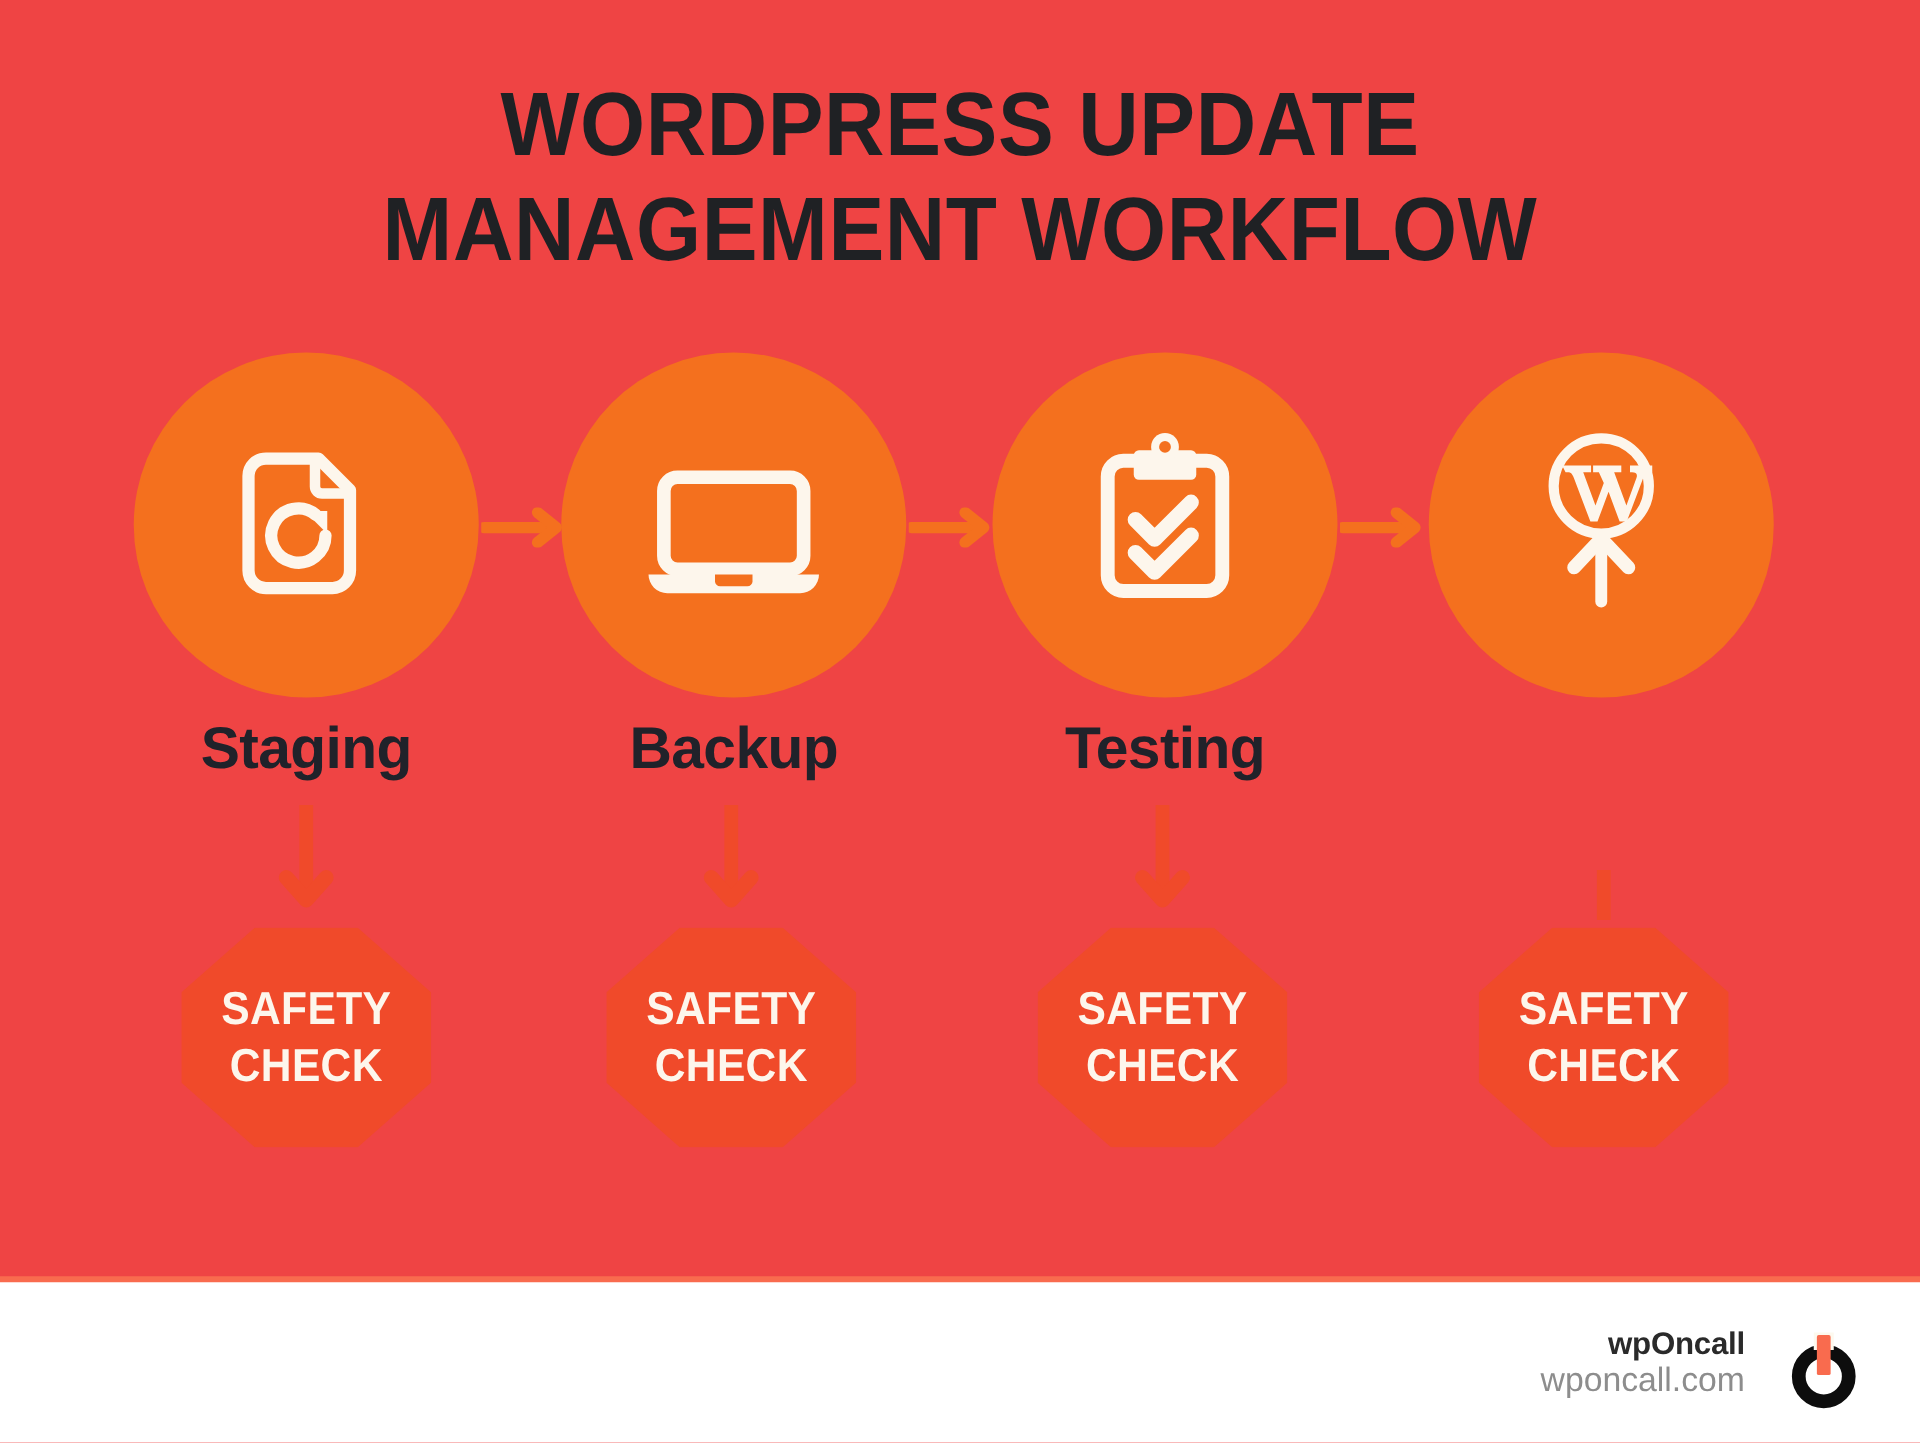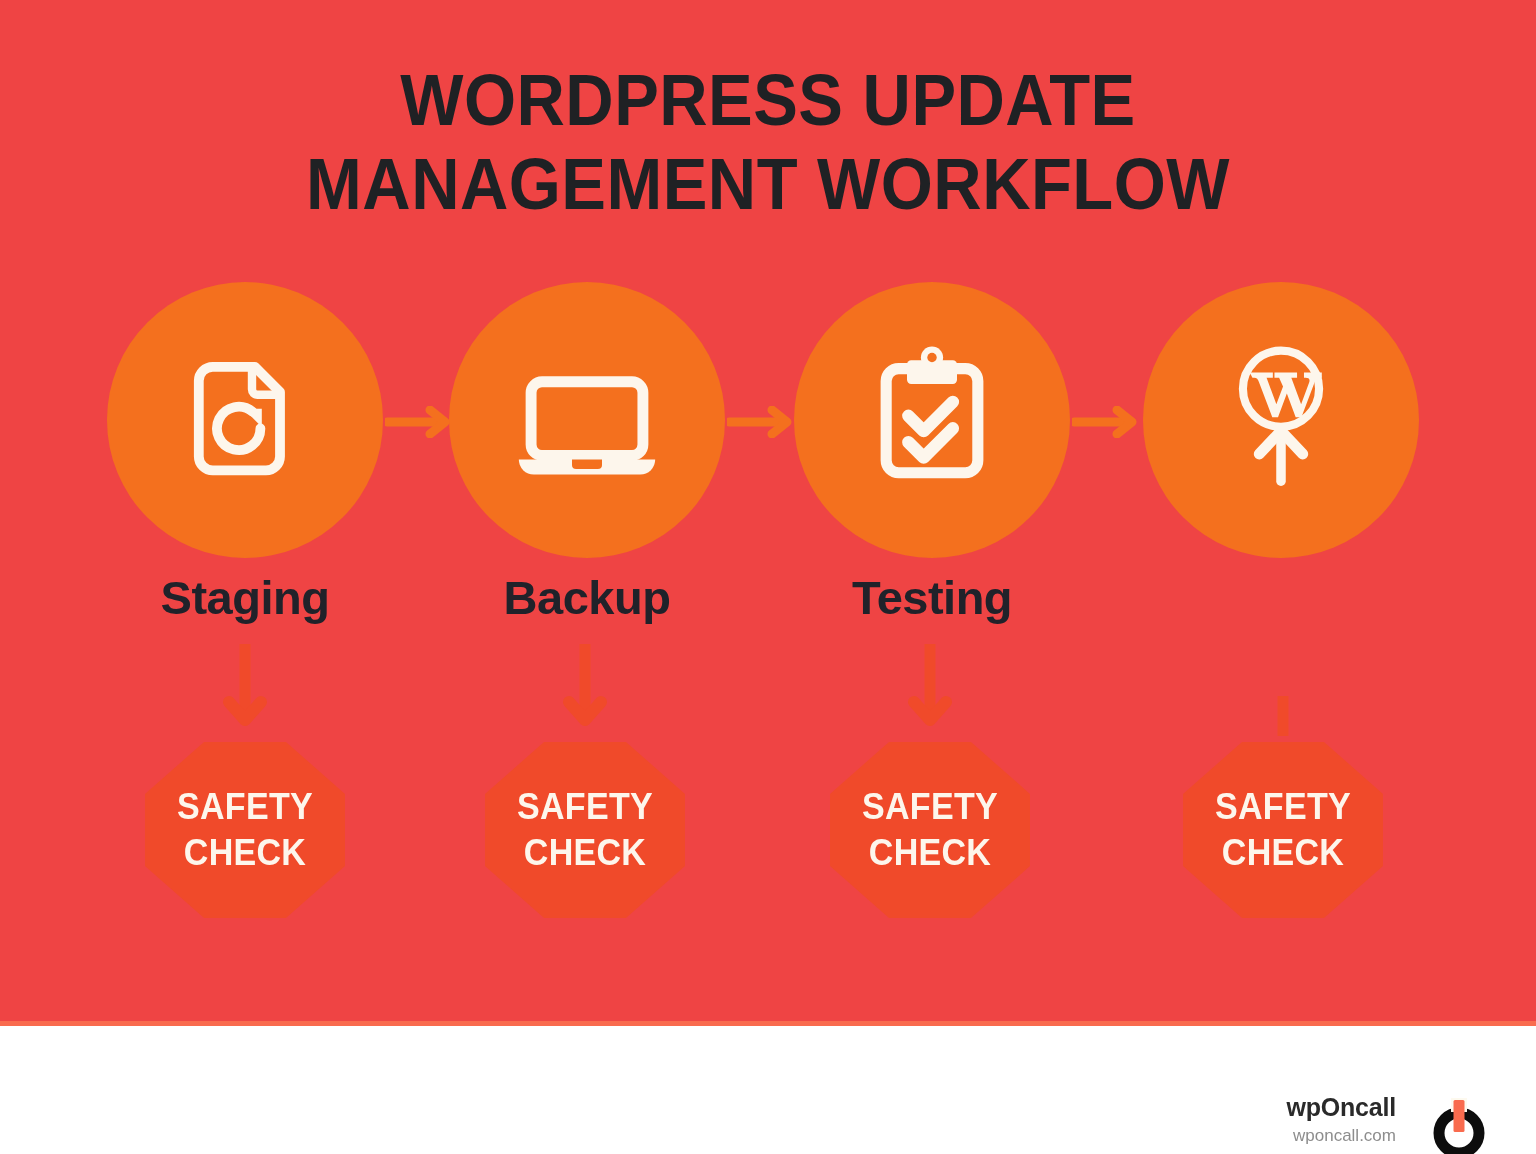--- a/index.html
+++ b/index.html
@@ -183,21 +183,21 @@
     font-size: 37px;
     line-height: 46px;
     letter-spacing: 0.3px;
     transform: scaleX(0.92);
   }
 
   
   .footer {
     position: absolute;
     left: 0;
-    top: 1058px;
+    top: 1026px;
     width: 1536px;
     height: 92px;
     background: #ffffff;
   }
   .brand-block {
     position: absolute;
     right: 140px;
     top: 34px;
     text-align: right;
   }
@@ -206,21 +206,21 @@
     font-family: "Liberation Sans", sans-serif;
     font-weight: bold;
     font-size: 25px;
     line-height: 30px;
     letter-spacing: -0.2px;
   }
   .brand-url {
     color: #8D8D8D;
     font-family: "Liberation Sans", sans-serif;
     font-weight: normal;
-    font-size: 17px;
+    font-size: 27px;
     line-height: 28px;
   }
   .brand-logo {
     position: absolute;
     right: 44px;
     top: 38px;
     width: 66px;
     height: 66px;
   }
 </style>

